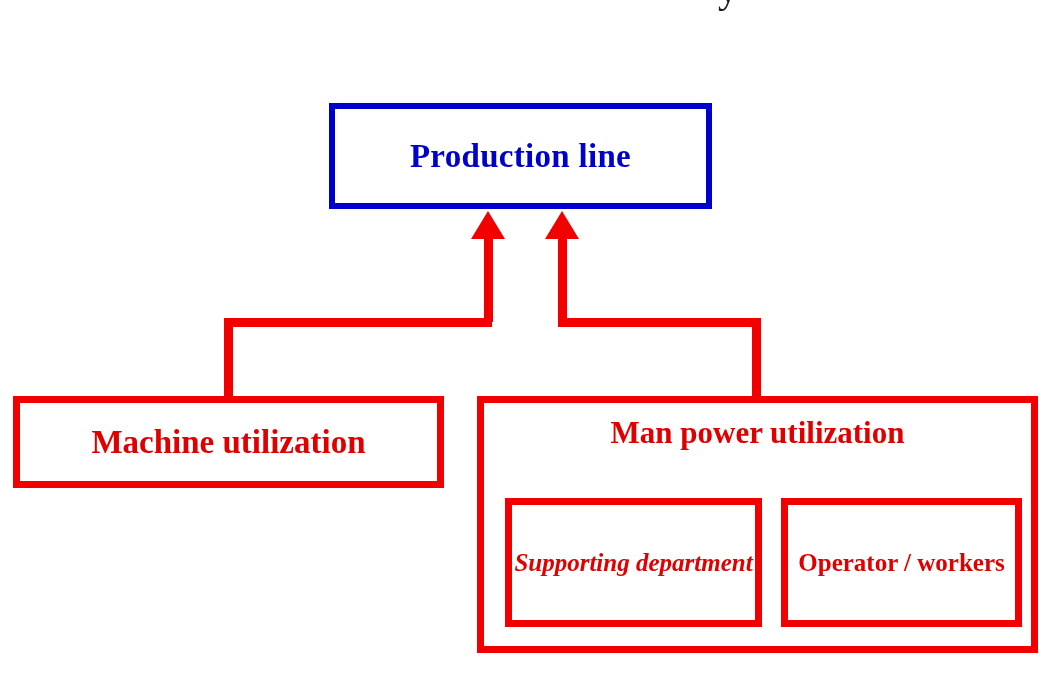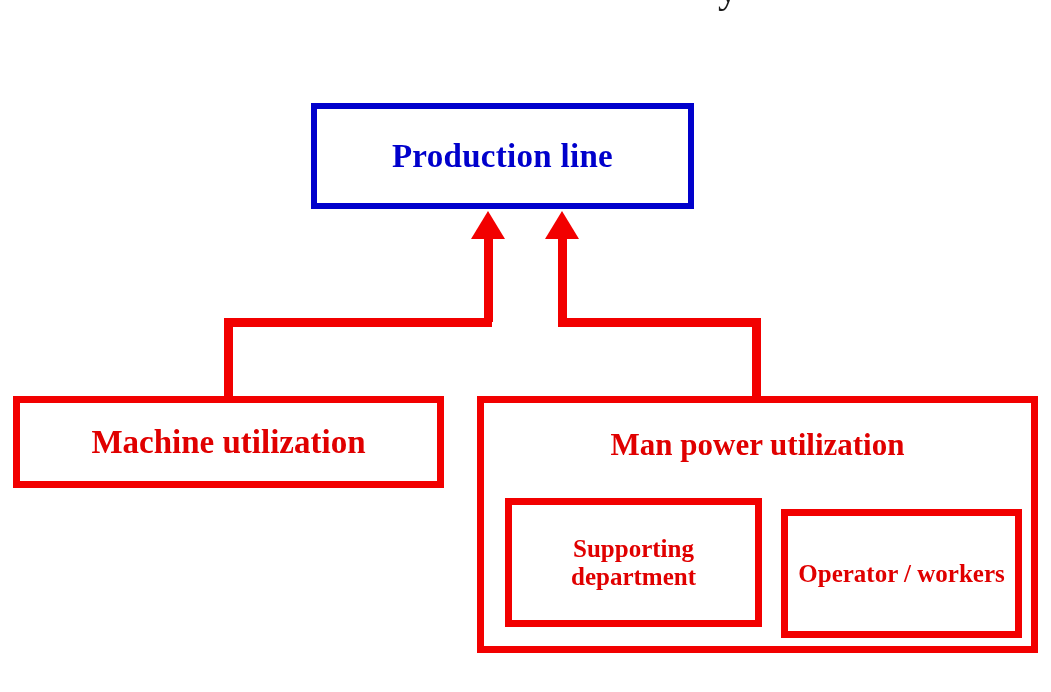--- a/index.html
+++ b/index.html
@@ -44,21 +44,21 @@
     display: flex;
     align-items: center;
     justify-content: center;
     text-align: center;
     font-weight: bold;
     line-height: 1.06;
   }
 
   
   #node-production-line {
-    left: 311px;
+    left: 329px;
     top: 103px;
     width: 383px;
     height: 106px;
     border: 6px solid #0000CC;
     color: #0000CC;
     font-size: 33px;
     letter-spacing: 0.3px;
     z-index: 5;
   }
 
@@ -80,21 +80,21 @@
     top: 396px;
     width: 561px;
     height: 257px;
     border: 7px solid #F20000;
     display: block;
     z-index: 5;
   }
   #node-man-power-label {
     position: absolute;
     left: 0;
-    top: 26px;
+    top: 14px;
     width: 100%;
     text-align: center;
     color: #E00000;
     font-size: 31px;
     font-weight: bold;
     line-height: 1.05;
   }
 
   
   .subnode {
@@ -109,27 +109,27 @@
     align-items: center;
     justify-content: center;
     text-align: center;
     line-height: 1.12;
   }
   #subnode-supporting-department {
     left: 21px;
     top: 95px;
     width: 257px;
     height: 129px;
+    font-style: italic;
   }
   #subnode-operator-workers {
     left: 297px;
     top: 95px;
     width: 241px;
     height: 129px;
-    margin-top: 11px;
   }
 
   
   .seg {
     position: absolute;
     background: #F20000;
     z-index: 2;
   }
 
   

